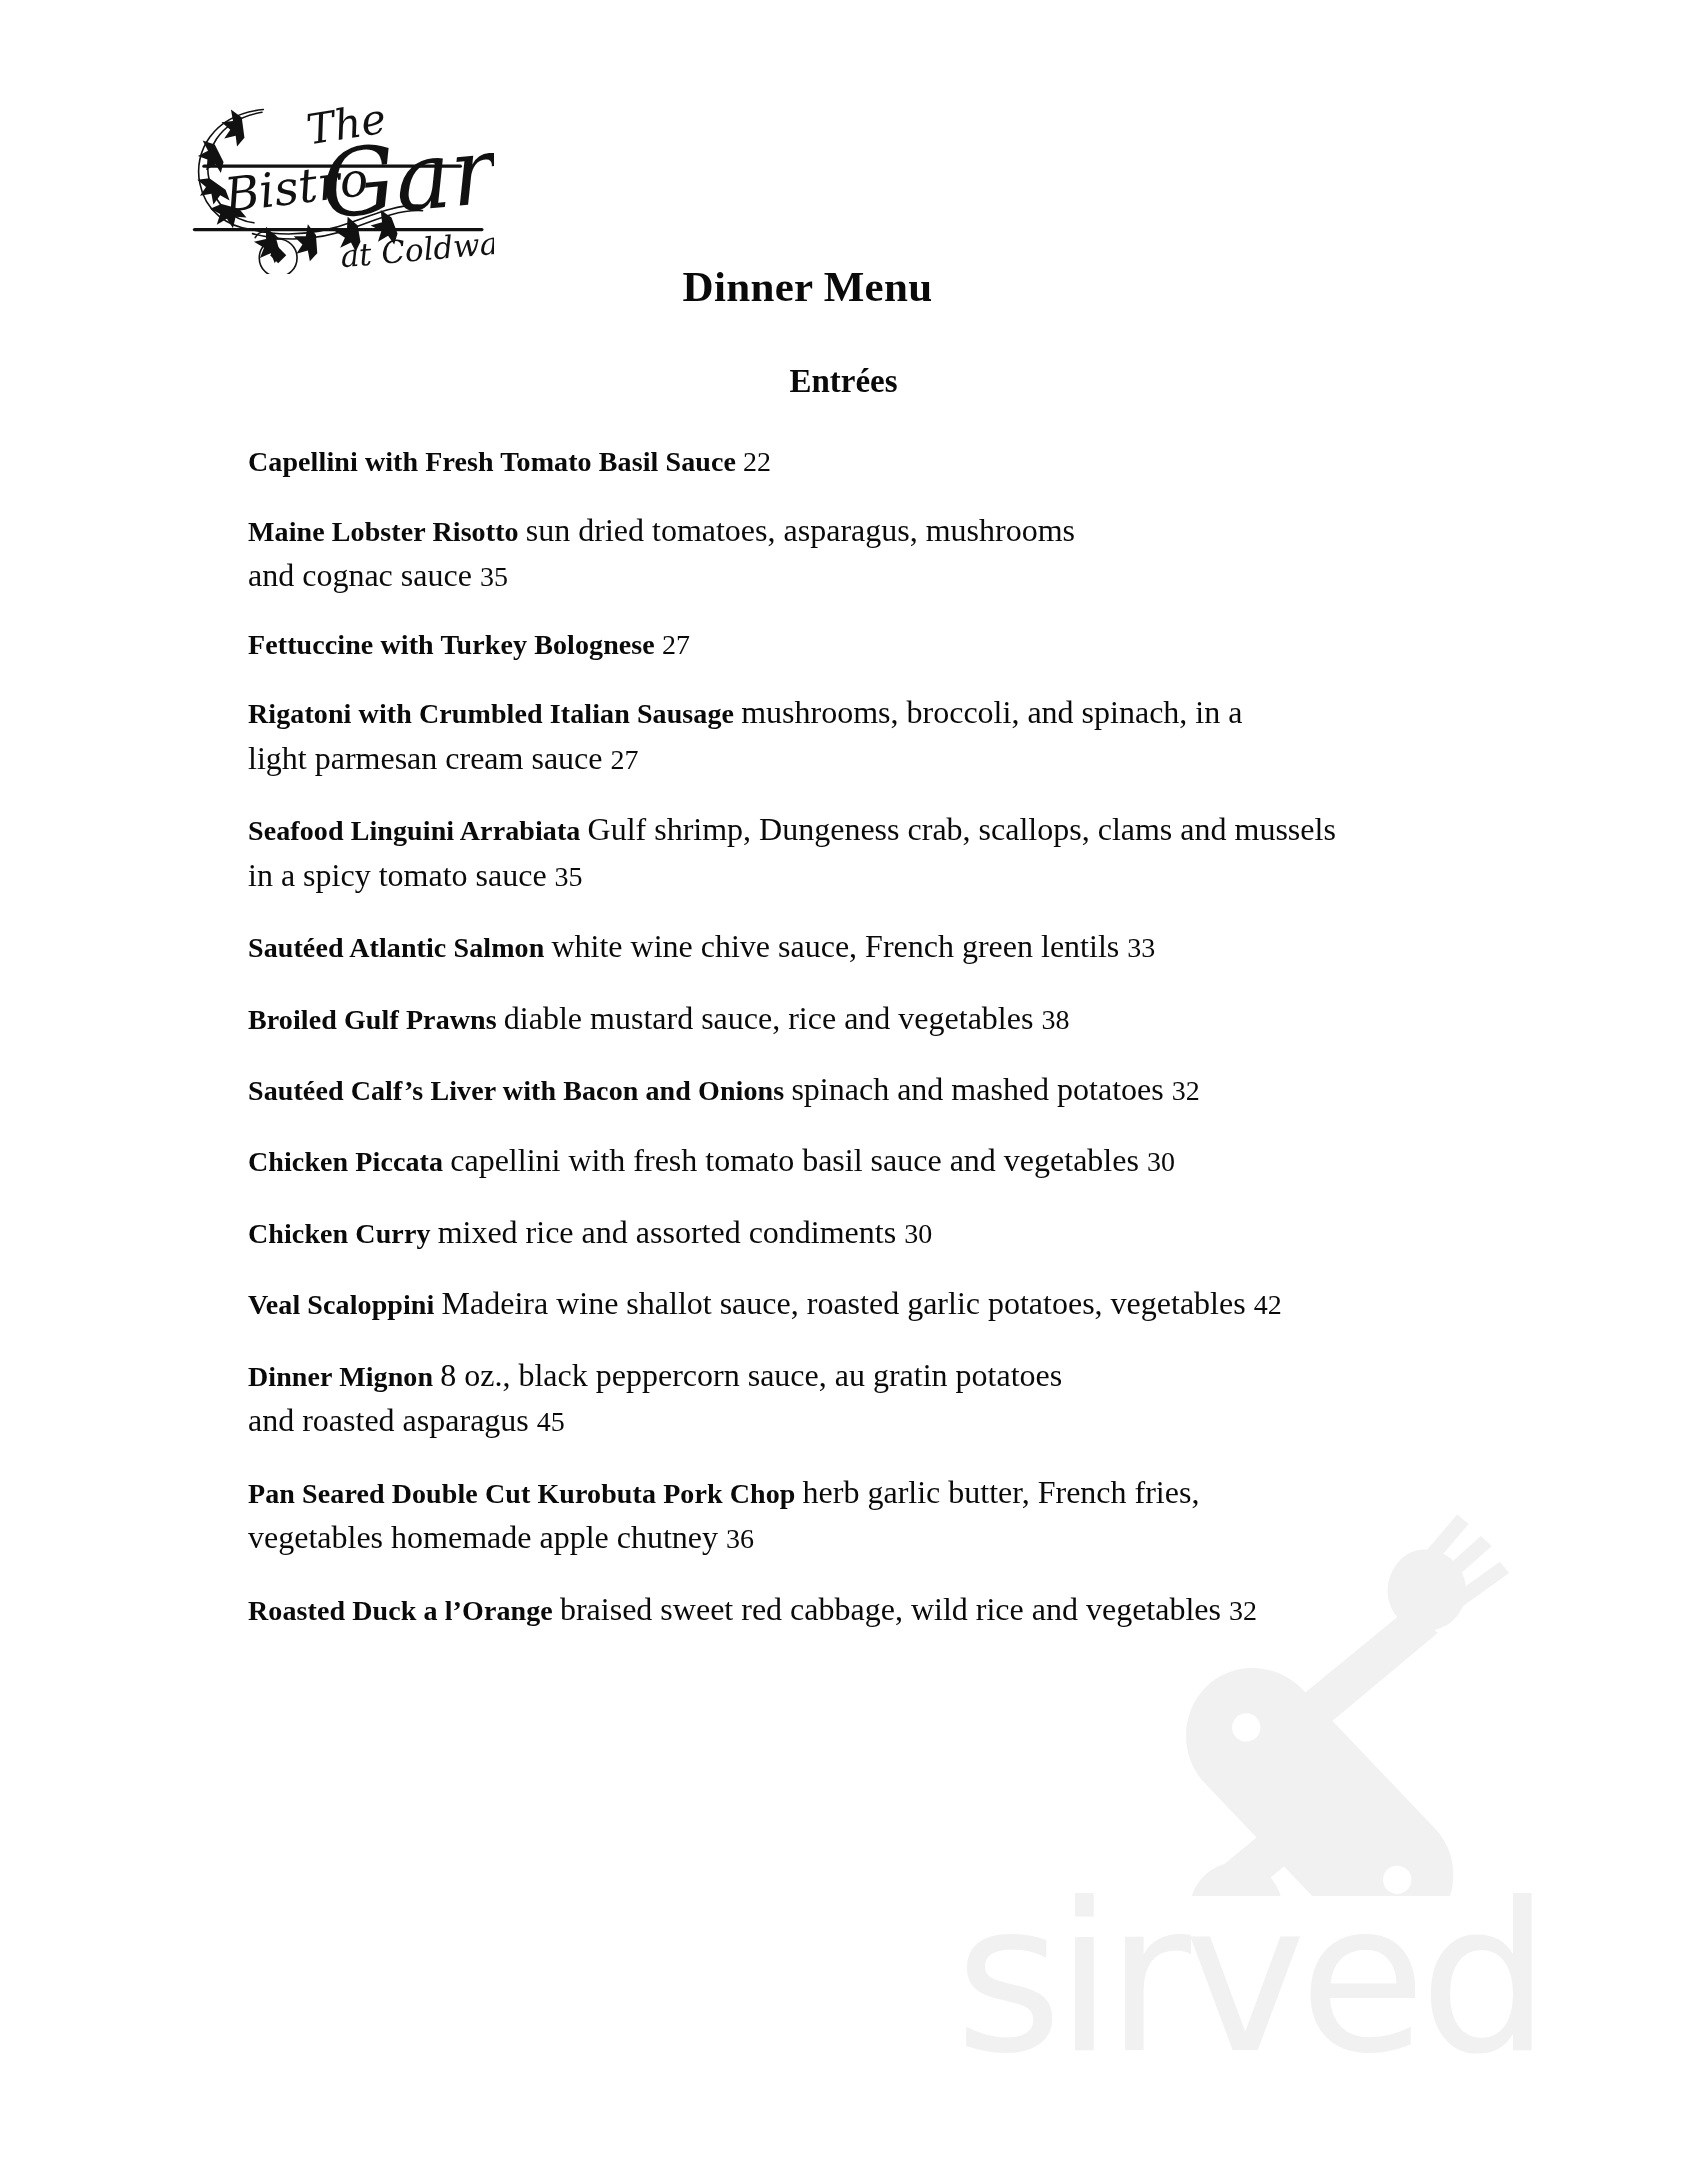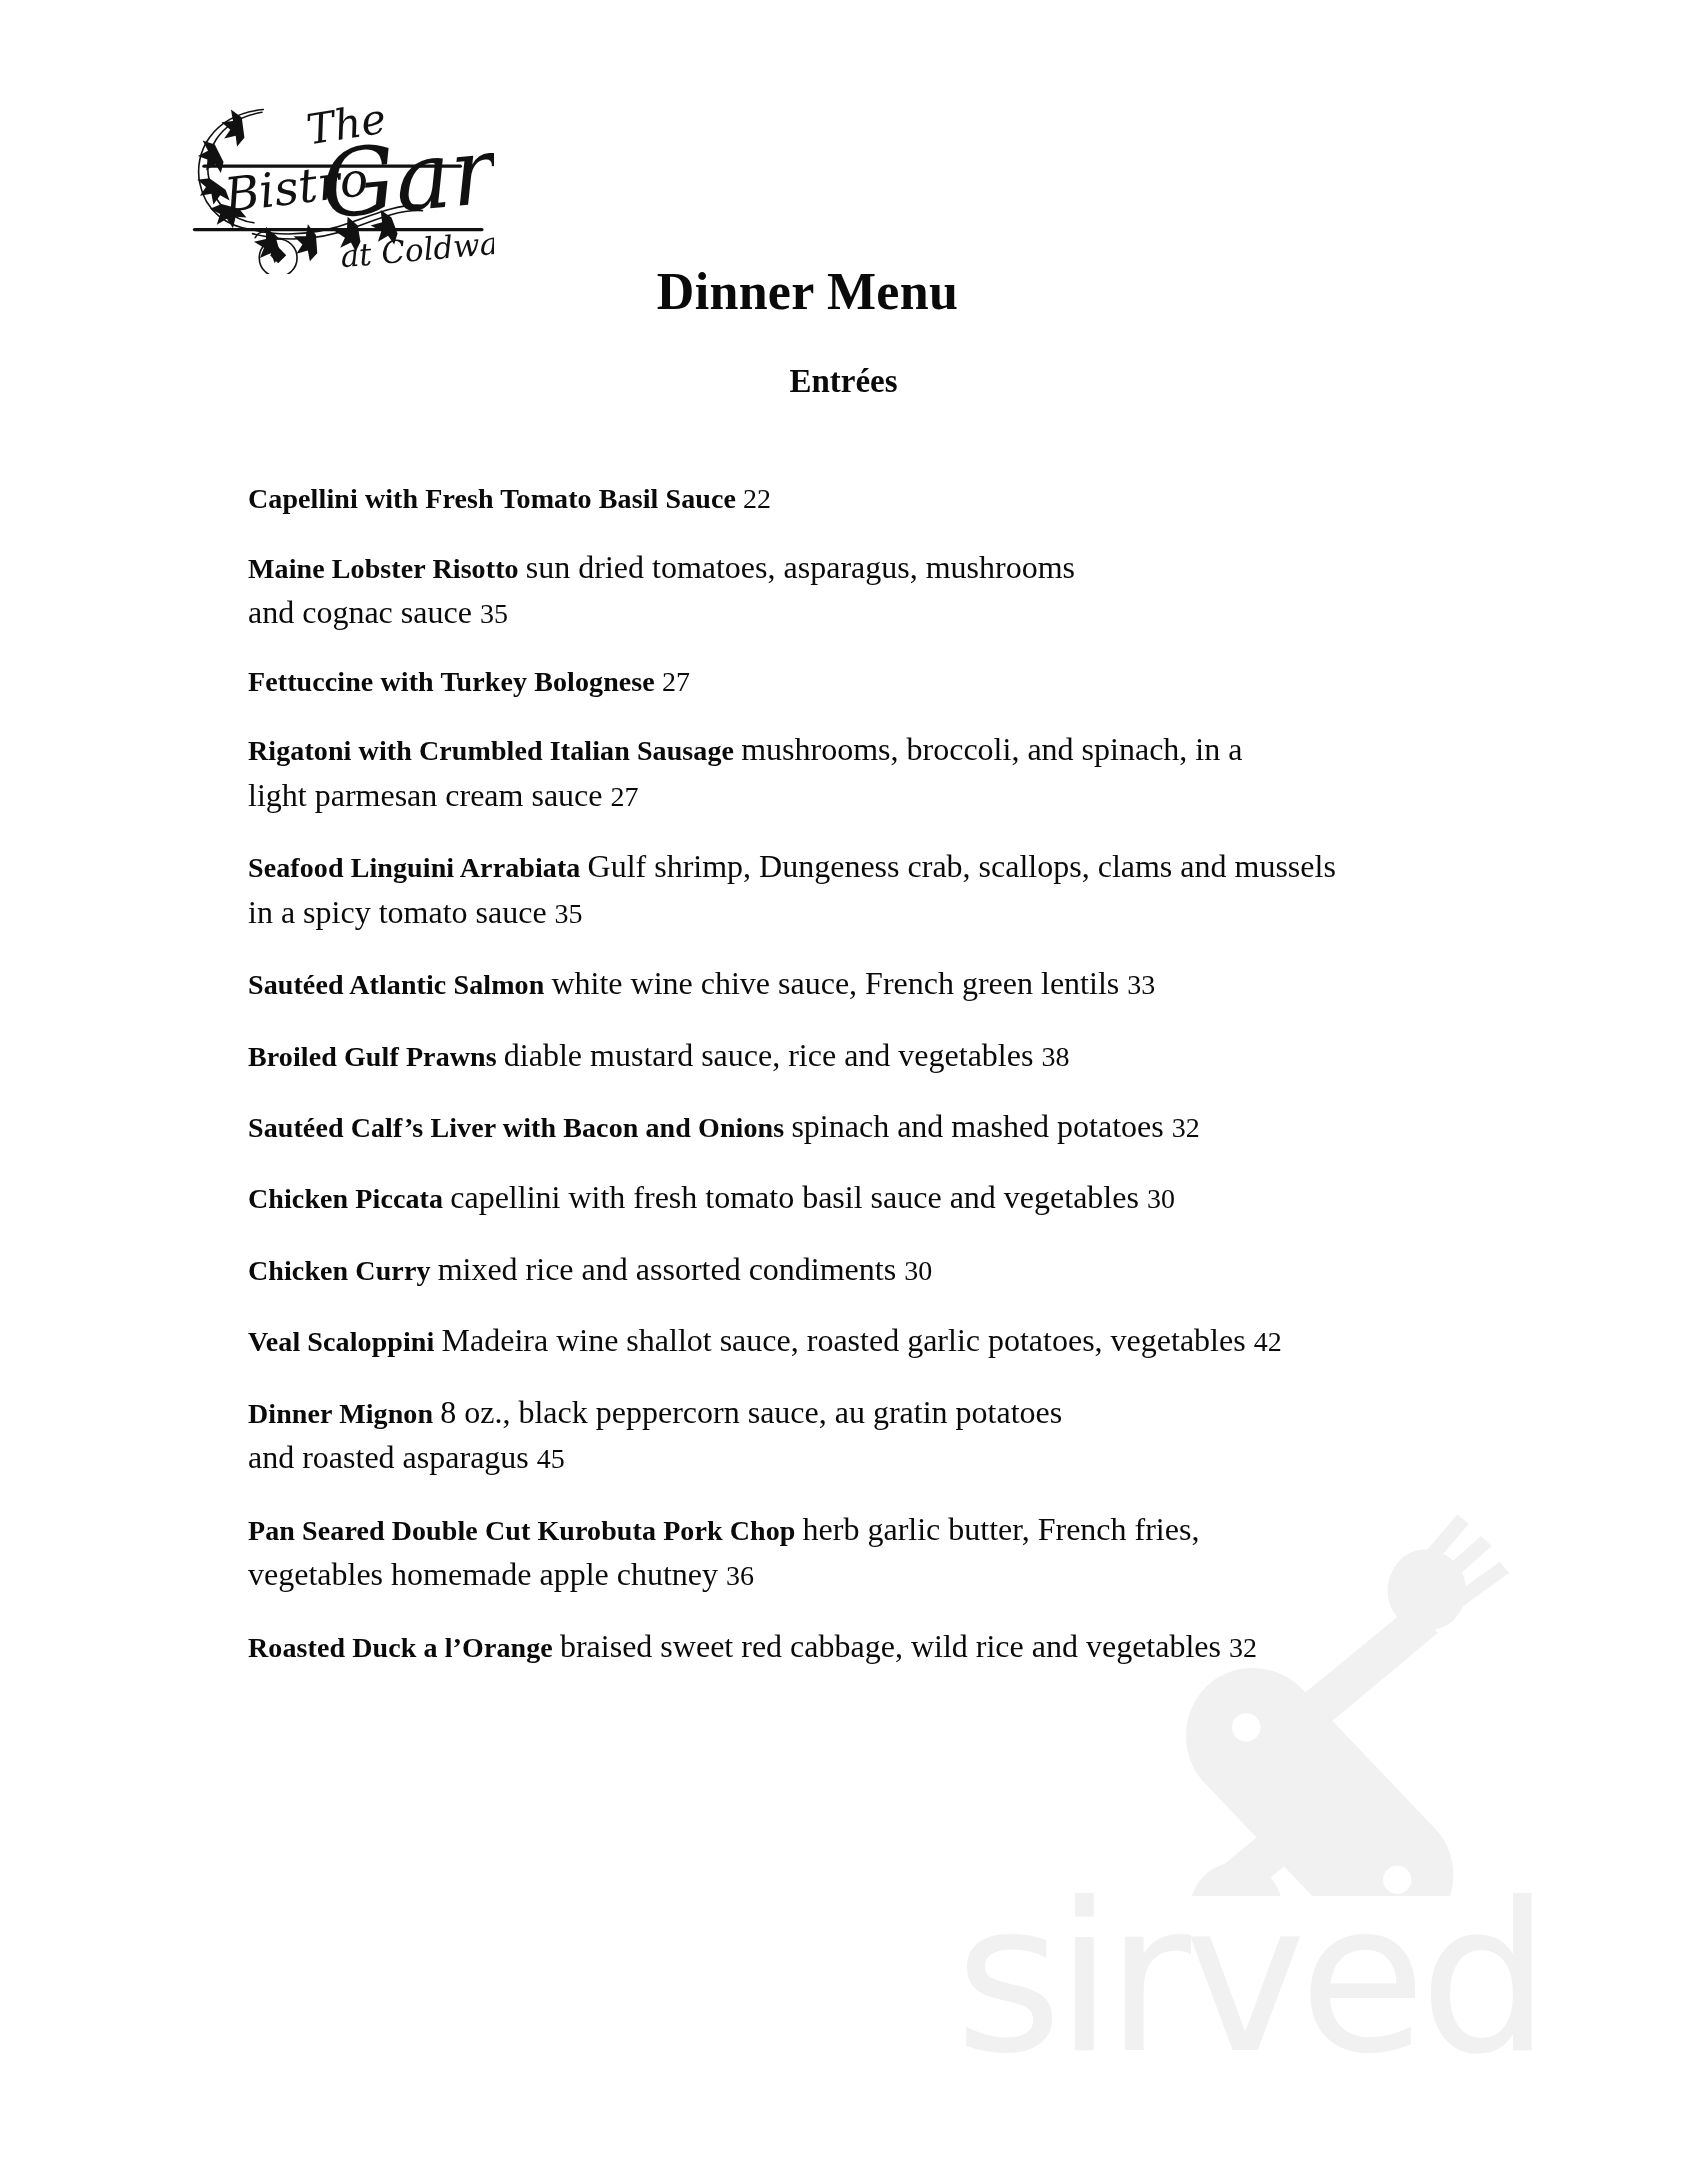--- a/index.html
+++ b/index.html
@@ -40,36 +40,36 @@
   .logo-block{
     position:absolute;
     left:177px;top:65px;
     width:317px;height:209px;
   }
 
   .title-main{
     position:absolute;
     left:0;right:0;top:262px;
     text-align:center;
-    font-size:52px;
+    font-size:43px;
     font-weight:700;
     letter-spacing:0.3px;
     padding-right:72px;
   }
   .title-sub{
     position:absolute;
     left:0;right:0;top:363px;
     text-align:center;
     font-size:33px;
     font-weight:700;
   }
 
   .menu-list{
     position:absolute;
-    left:248px;top:479px;
+    left:248px;top:442px;
     width:1214px;
   }
   .menu-item{
     margin-bottom:26px;
     font-size:0;
   }
   .item-line{
     font-size:27px;
     line-height:1.42;
     text-align:left;

